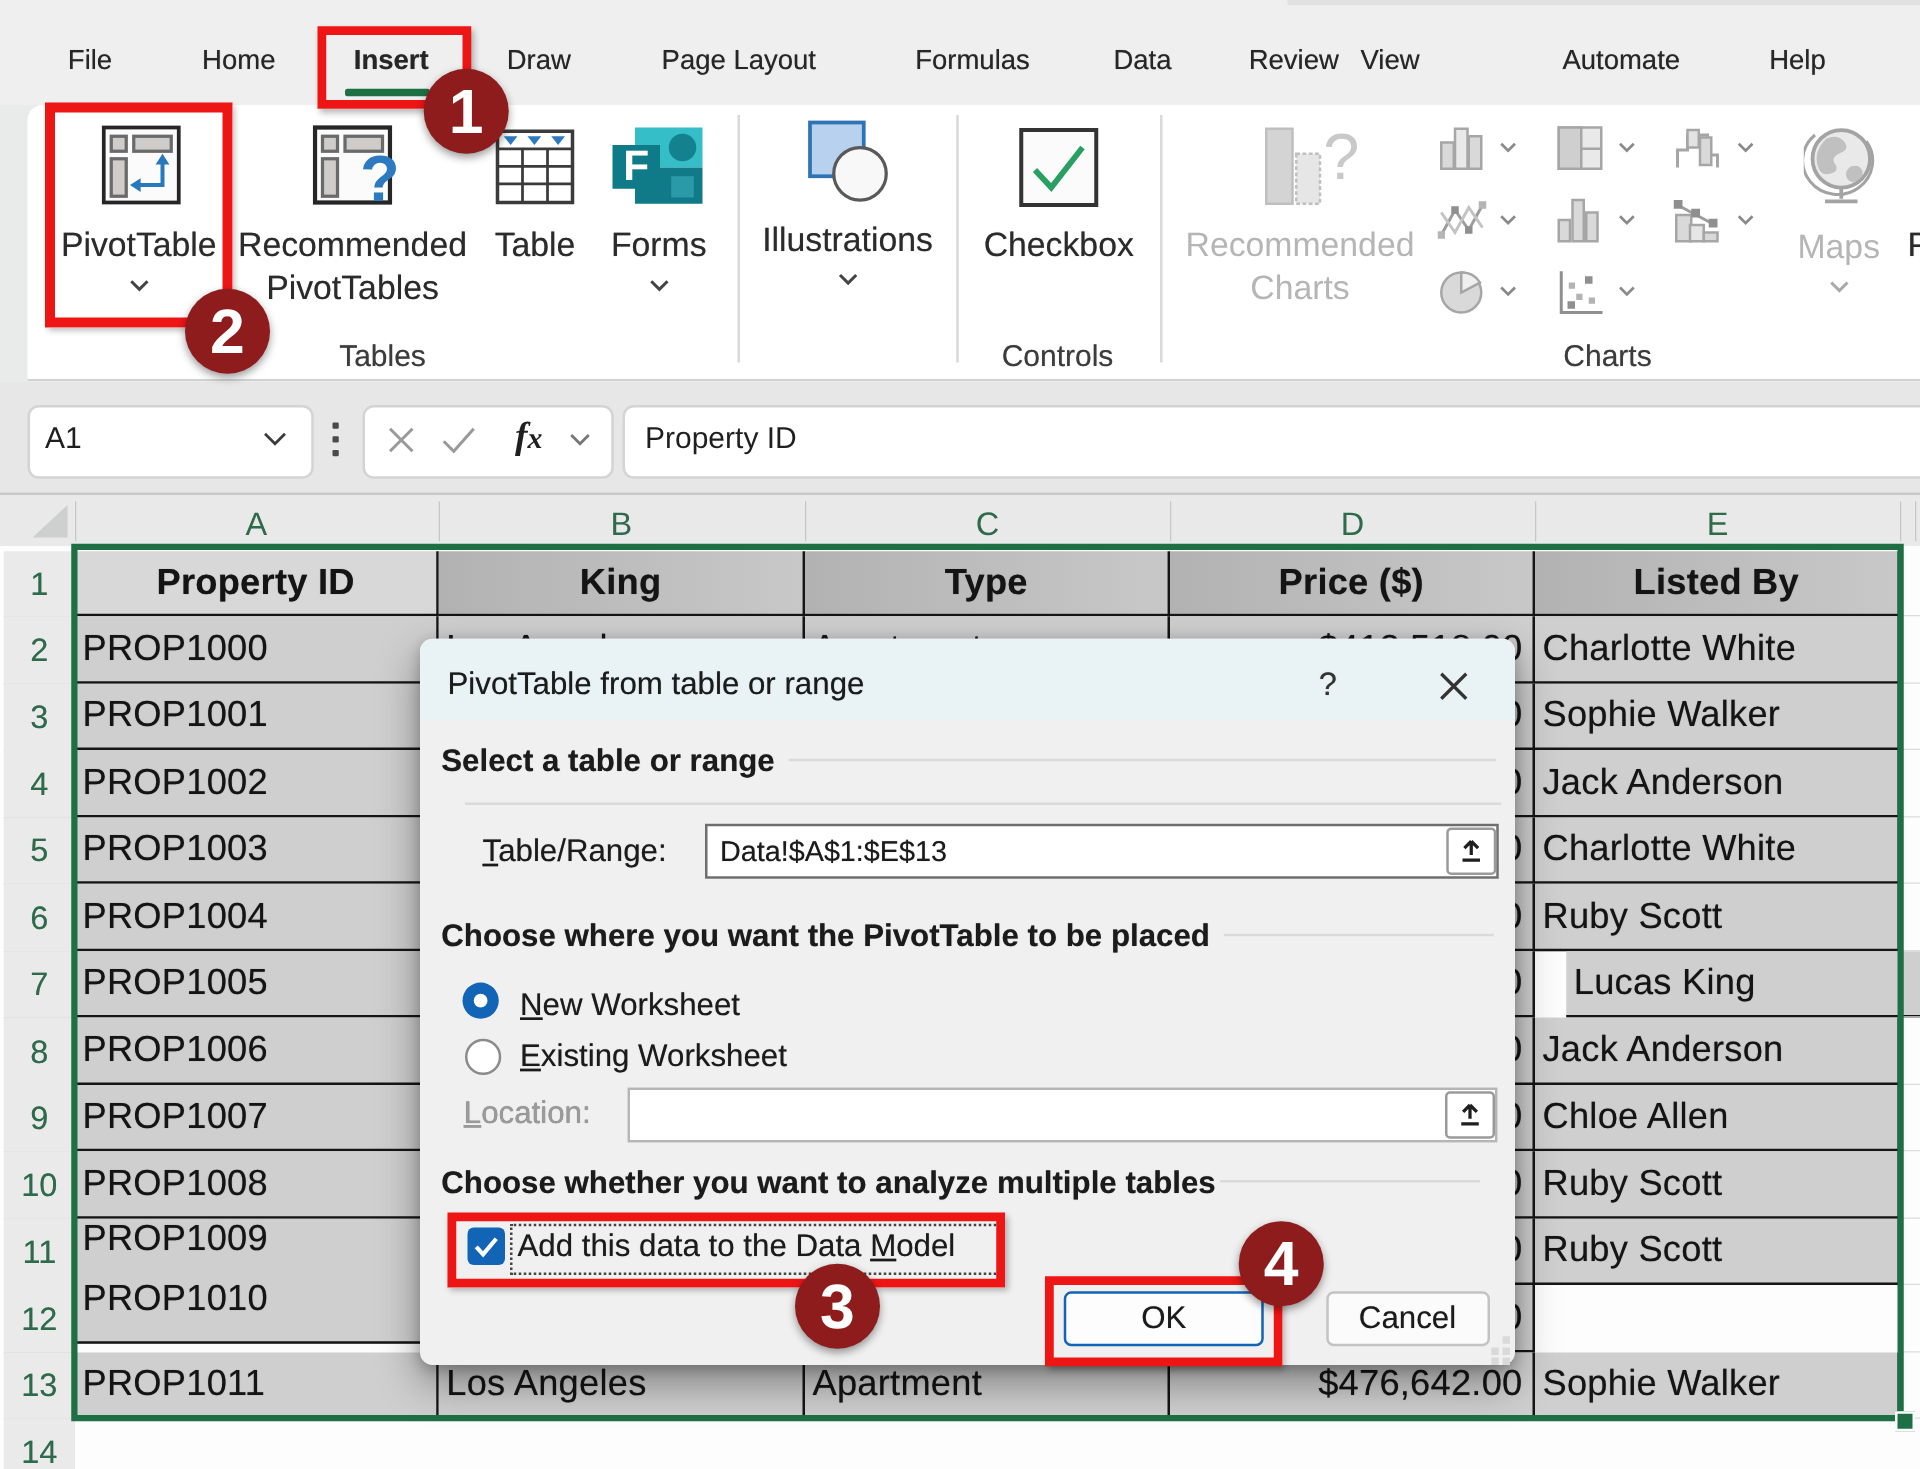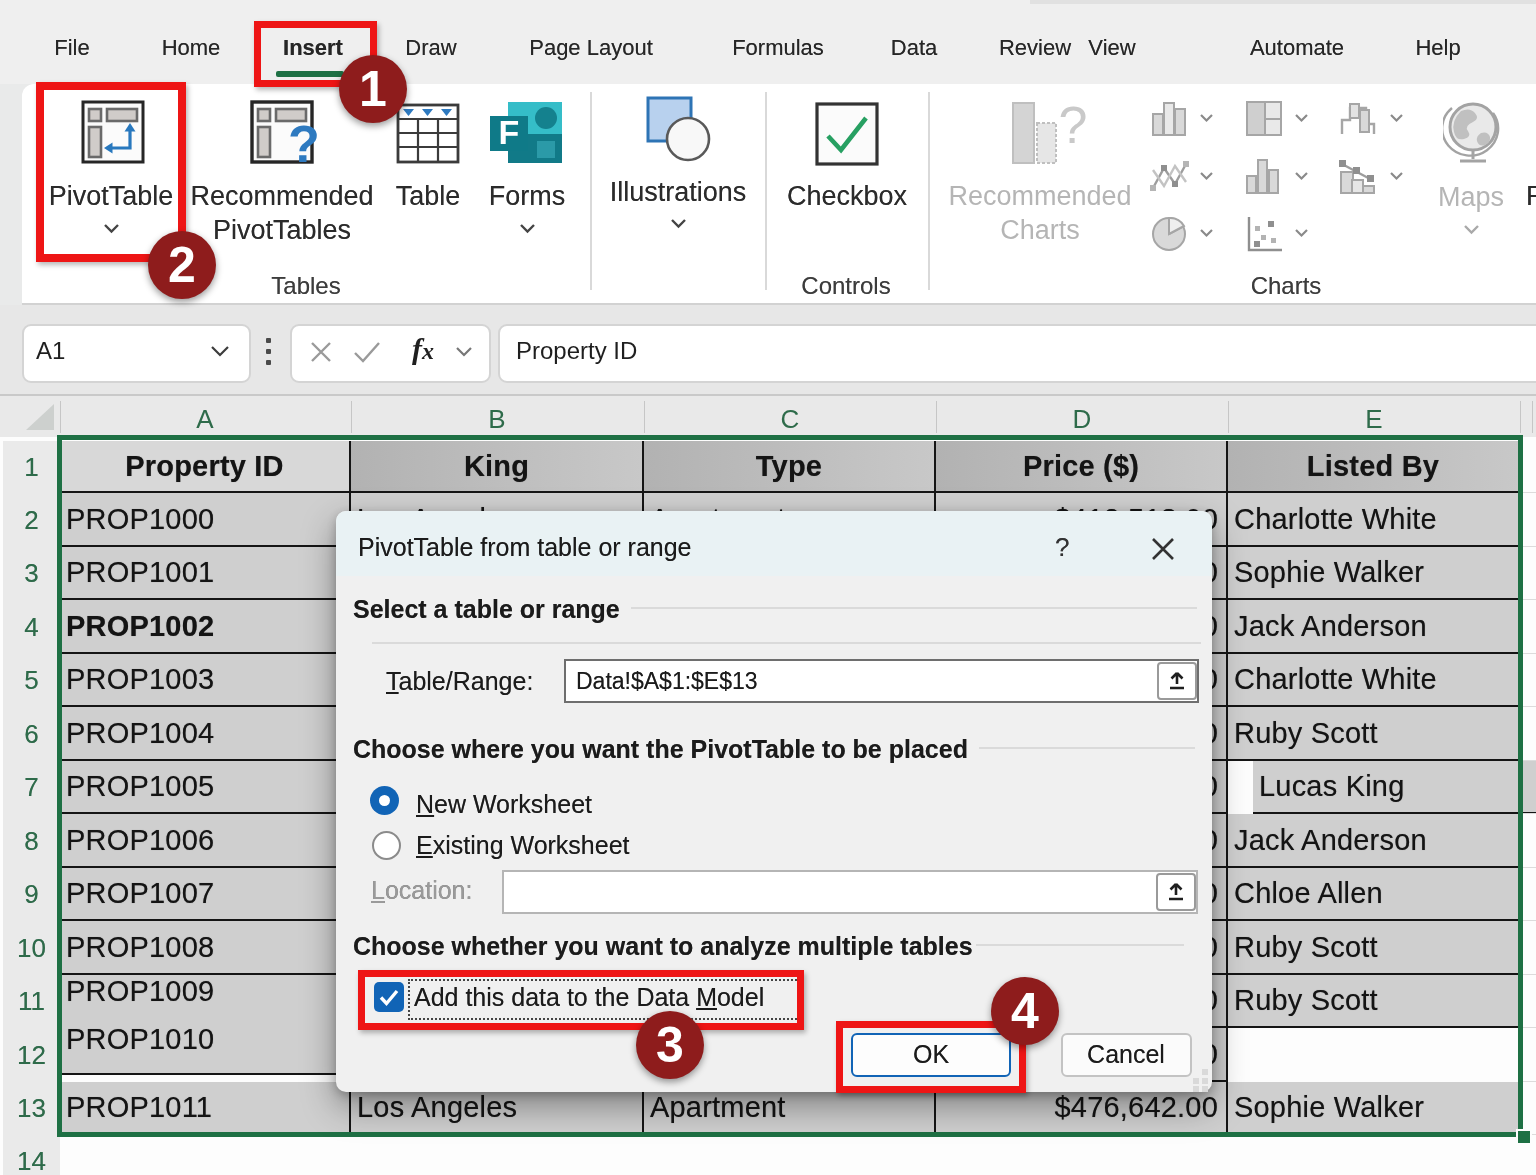--- a/index.html
+++ b/index.html
@@ -315,21 +315,21 @@
   <div class="cell" style="left:60px;top:493px;width:291px;height:54px;">PROP1000</div>
   <div class="cell" style="left:351px;top:493px;width:293px;height:54px;">Los Angeles</div>
   <div class="cell" style="left:644px;top:493px;width:292px;height:54px;">Apartment</div>
   <div class="cell num" style="left:936px;top:493px;width:292px;height:54px;">$412,518.00</div>
   <div class="cell" style="left:1228px;top:493px;width:292px;height:54px;">Charlotte White</div>
   <div class="cell" style="left:60px;top:547px;width:291px;height:53px;">PROP1001</div>
   <div class="cell" style="left:351px;top:547px;width:293px;height:53px;">Chicago</div>
   <div class="cell" style="left:644px;top:547px;width:292px;height:53px;">Condo</div>
   <div class="cell num" style="left:936px;top:547px;width:292px;height:53px;">$399,874.00</div>
   <div class="cell" style="left:1228px;top:547px;width:292px;height:53px;">Sophie Walker</div>
-  <div class="cell" style="left:60px;top:600px;width:291px;height:54px;font-weight:bold;">PROP1002</div>
+  <div class="cell" style="left:60px;top:600px;width:291px;height:54px;">PROP1002</div>
   <div class="cell" style="left:351px;top:600px;width:293px;height:54px;">Houston</div>
   <div class="cell" style="left:644px;top:600px;width:292px;height:54px;">Villa</div>
   <div class="cell num" style="left:936px;top:600px;width:292px;height:54px;">$287,200.00</div>
   <div class="cell" style="left:1228px;top:600px;width:292px;height:54px;">Jack Anderson</div>
   <div class="cell" style="left:60px;top:654px;width:291px;height:53px;">PROP1003</div>
   <div class="cell" style="left:351px;top:654px;width:293px;height:53px;">New York</div>
   <div class="cell" style="left:644px;top:654px;width:292px;height:53px;">Apartment</div>
   <div class="cell num" style="left:936px;top:654px;width:292px;height:53px;">$512,330.00</div>
   <div class="cell" style="left:1228px;top:654px;width:292px;height:53px;">Charlotte White</div>
   <div class="cell" style="left:60px;top:707px;width:291px;height:54px;">PROP1004</div>

